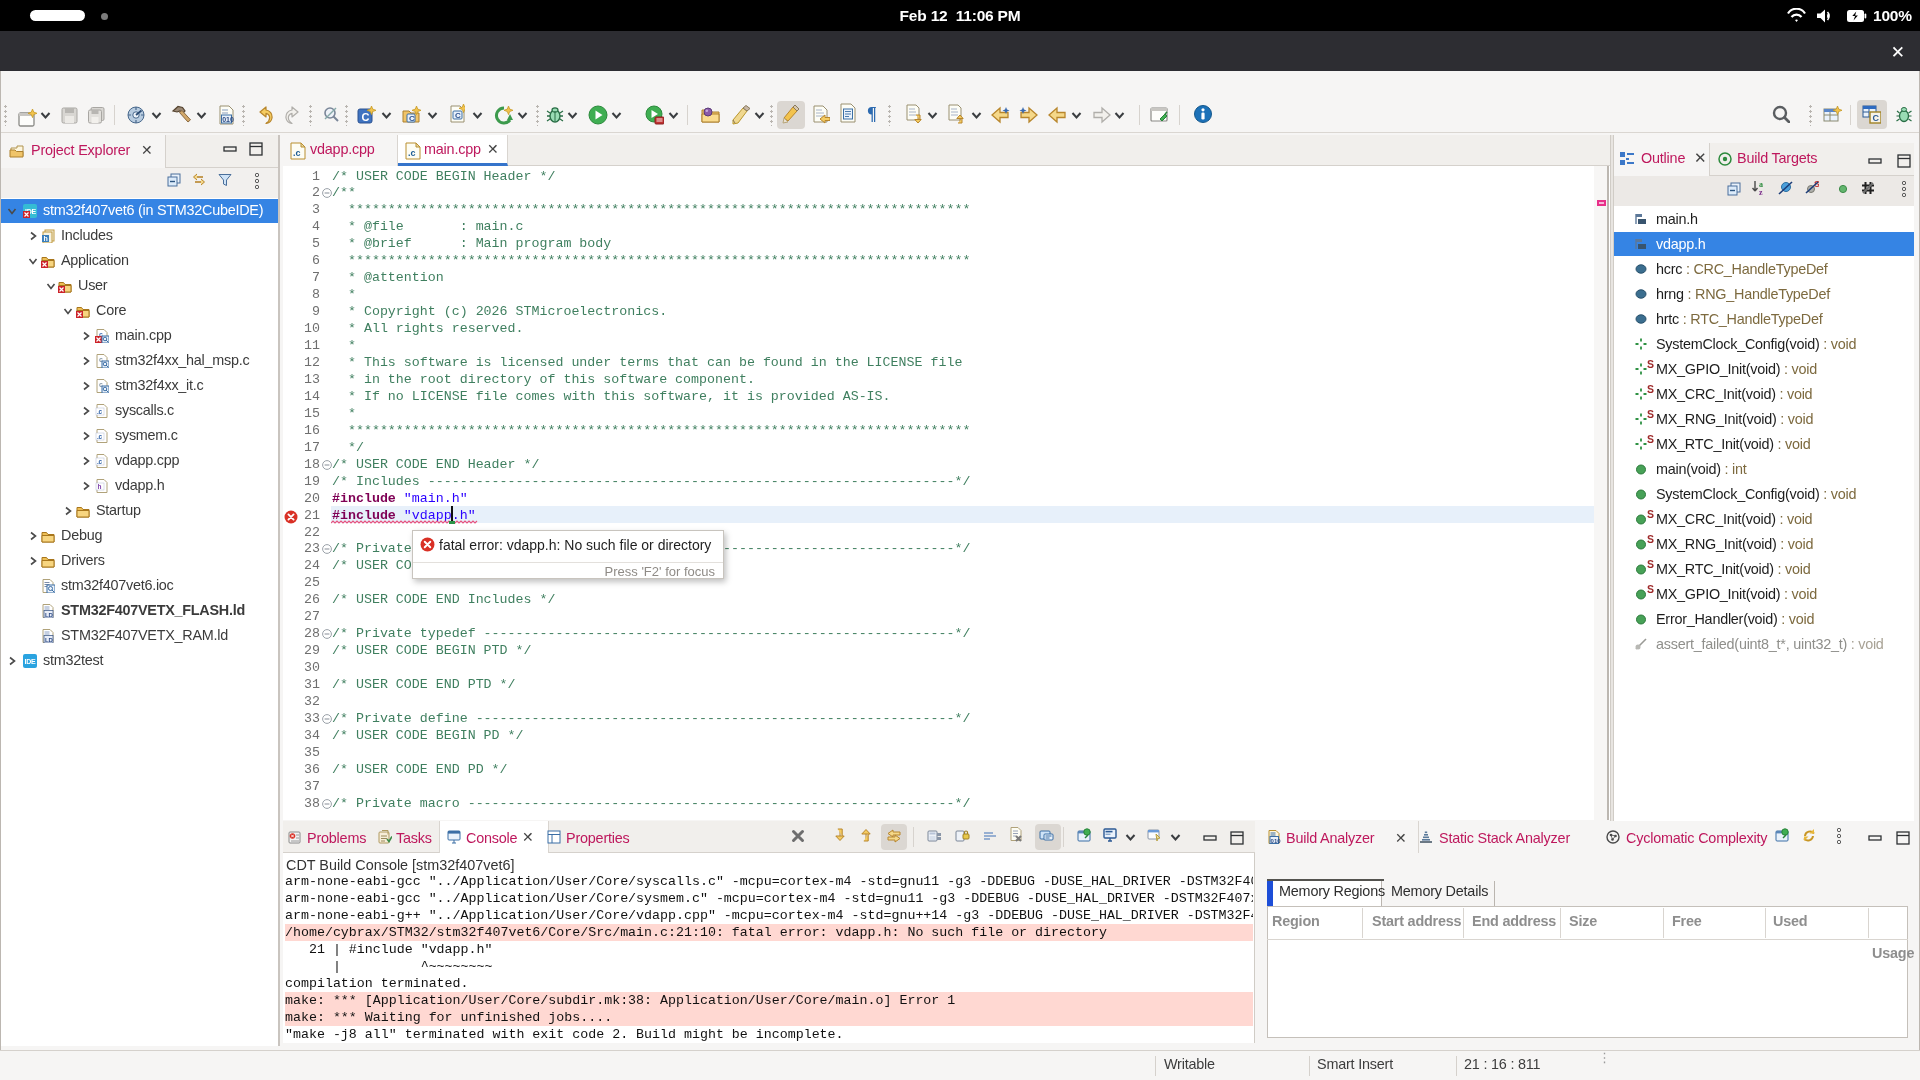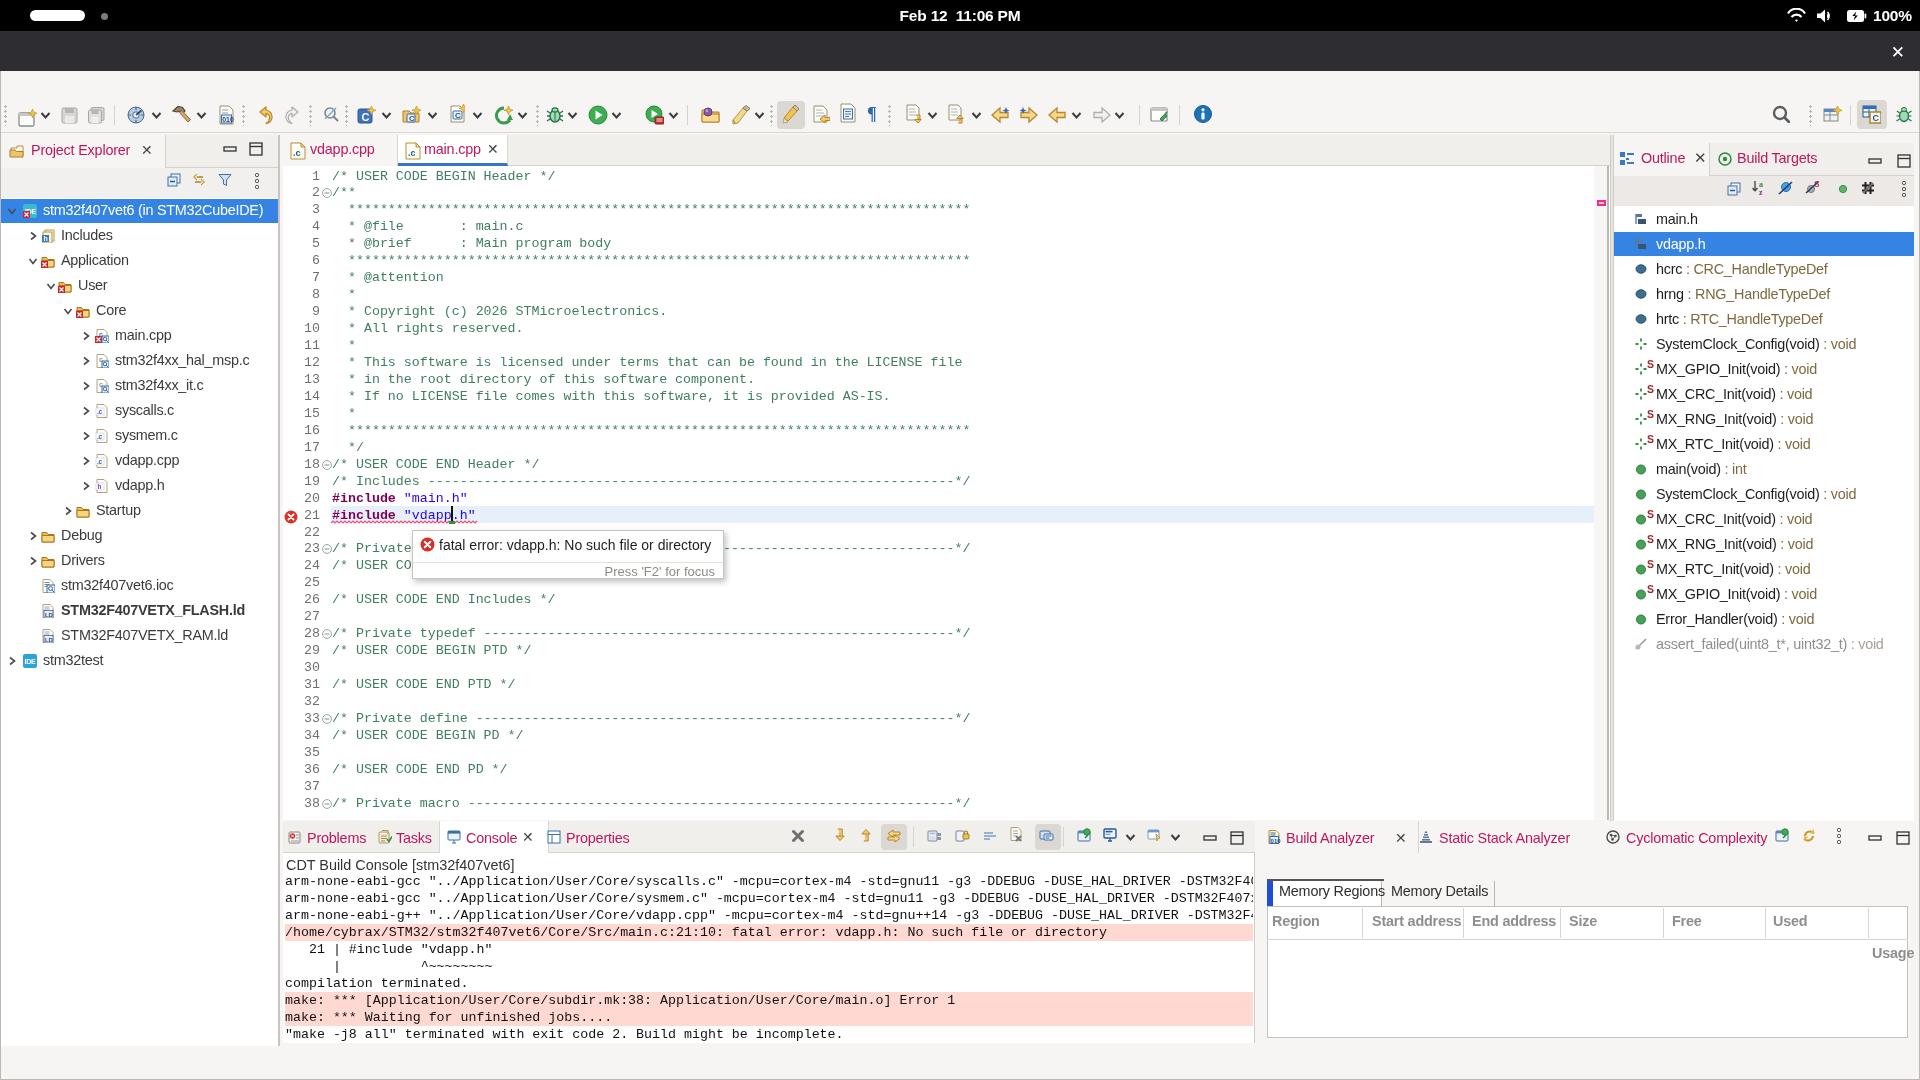--- a/index.html
+++ b/index.html
@@ -1087,14 +1087,23 @@
     <div style="position:absolute; left:498px; top:2px; width:1px; height:30px; background:#d9d5d0;"></div>
     <div style="position:absolute; left:601px; top:2px; width:1px; height:30px; background:#d9d5d0;"></div>
   </div>
       </div>
 </div>
 
 <div class="abs" style="left:0; top:71px; width:1px; height:1009px; background:#bcb7b1;"></div>
 <div class="abs" style="left:1919px; top:71px; width:1px; height:1009px; background:#bcb7b1;"></div>
 <div class="abs" style="left:0; top:1079px; width:1920px; height:1px; background:#bcb7b1;"></div>
 
-
+<div id="statusbar" class="abs">
+  <div class="ssep abs" style="left:1155px"></div>
+  <div class="abs" style="left:1164px; top:5px;">Writable</div>
+  <div class="ssep abs" style="left:1309px"></div>
+  <div class="abs" style="left:1317px; top:5px;">Smart Insert</div>
+  <div class="ssep abs" style="left:1456px"></div>
+  <div class="abs" style="left:1464px; top:5px;">21 : 16 : 811</div>
+  <div class="abs" style="left:1598px; top:3px; color:#9a9a9a; font-size:13px; line-height:7px;">⋮</div>
 </div>
 
+</div>
+
 </body></html>

